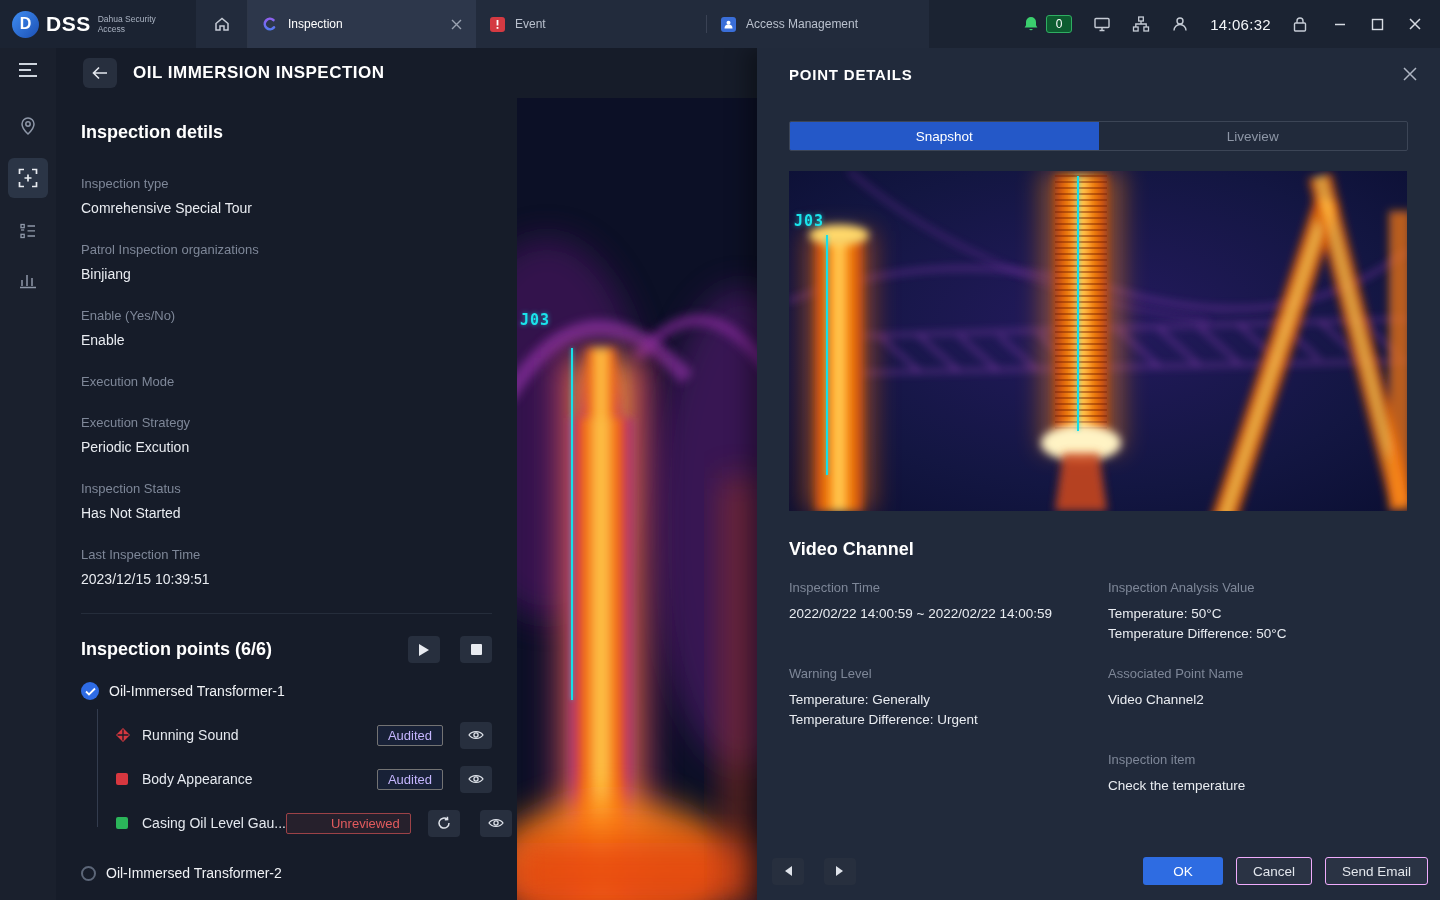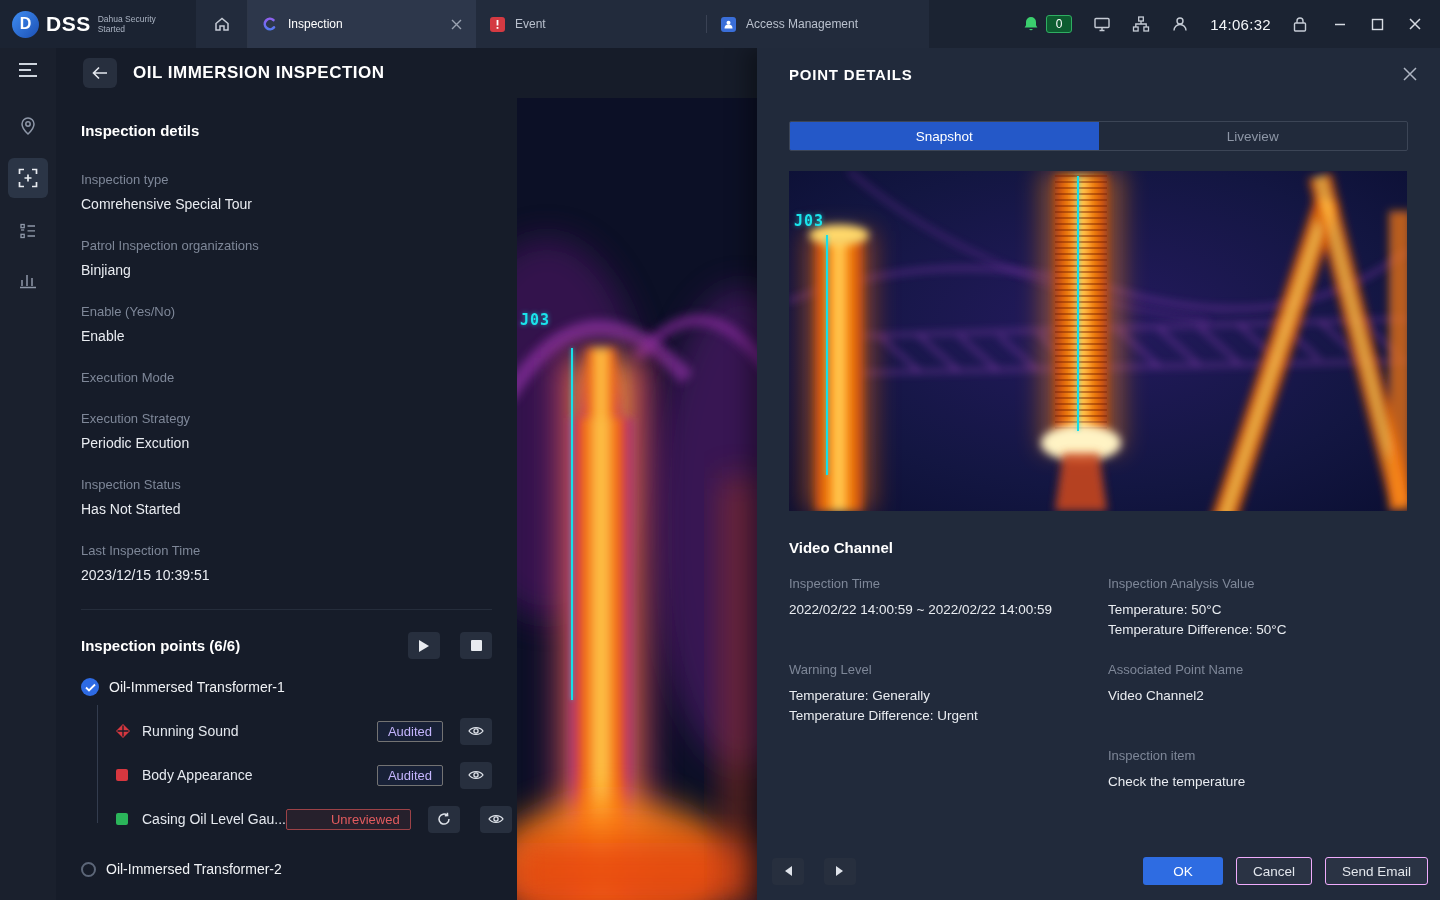--- a/index.html
+++ b/index.html
@@ -31,21 +31,21 @@
 .sb-icon { position:absolute; left:0; width:56px; display:flex; justify-content:center; }
 .sb-tile { position:absolute; left:8px; top:110px; width:40px; height:40px; background:#2b3546; border-radius:6px; display:flex; align-items:center; justify-content:center; }
 
 
 .main-header { position:absolute; left:56px; top:48px; width:701px; height:50px; background:#161c29; display:flex; align-items:center; z-index:5; }
 .back-btn { width:34px; height:30px; margin-left:27px; background:#272f3e; border-radius:6px; display:flex; align-items:center; justify-content:center; }
 .page-title { margin-left:16px; font-size:17px; font-weight:bold; letter-spacing:.5px; color:#fff; }
 
 
 .details-panel { position:absolute; left:56px; top:98px; width:461px; height:802px; background:#161c29; padding:24px 25px 0 25px; overflow:hidden; z-index:5; }
-.sec-title { font-size:15px; font-weight:bold; color:#fff; }
+.sec-title { font-size:18px; font-weight:bold; color:#fff; }
 .details-title { margin-bottom:33px; }
 .field { margin-bottom:26px; }
 .f-label { font-size:13px; color:#7e8798; margin-bottom:9px; }
 .f-value { font-size:14px; color:#e9ecf1; }
 .divider { border-top:1px solid #252d3b; }
 .points-head { margin-top:22px; display:flex; align-items:center; }
 .points-head .sec-title { flex:1; }
 .sq-btn { width:32px; height:27px; background:#272f3e; border-radius:4px; display:flex; align-items:center; justify-content:center; flex:none; }
 .points-head .sq-btn + .sq-btn { margin-left:20px; }
 .group-row { height:44px; display:flex; align-items:center; gap:10px; margin-top:6px; }
@@ -94,21 +94,21 @@
 </style>
 </head>
 <body>
 
 <div class="topbar">
   <div class="logo">
     <div class="logo-mark">D</div>
     <div class="brand">DSS</div>
     <div class="brand-sub">
       <div>Dahua Security</div>
-      <div>Started</div>
+      <div>Access</div>
     </div>
   </div>
   <div class="tabstrip">
     <div class="home-btn">
       <span>
           <svg width="18" height="18" viewBox="0 0 18 18" fill="none" stroke="#c6ccd6" stroke-width="1.5">
             <path d="M3 8.5 L9 3.5 L15 8.5 V15 H11 V11 H7 V15 H3 Z"></path>
           </svg>
         </span>
     </div>

